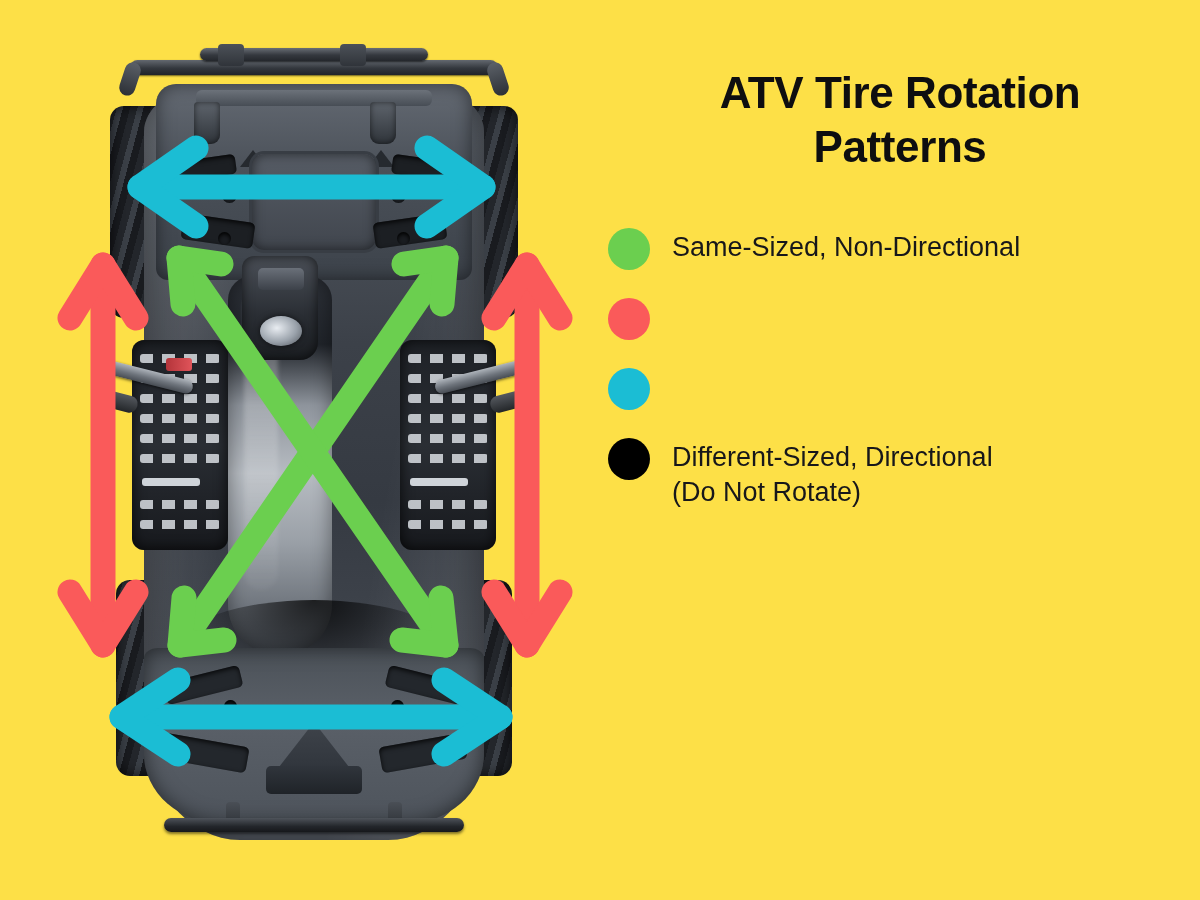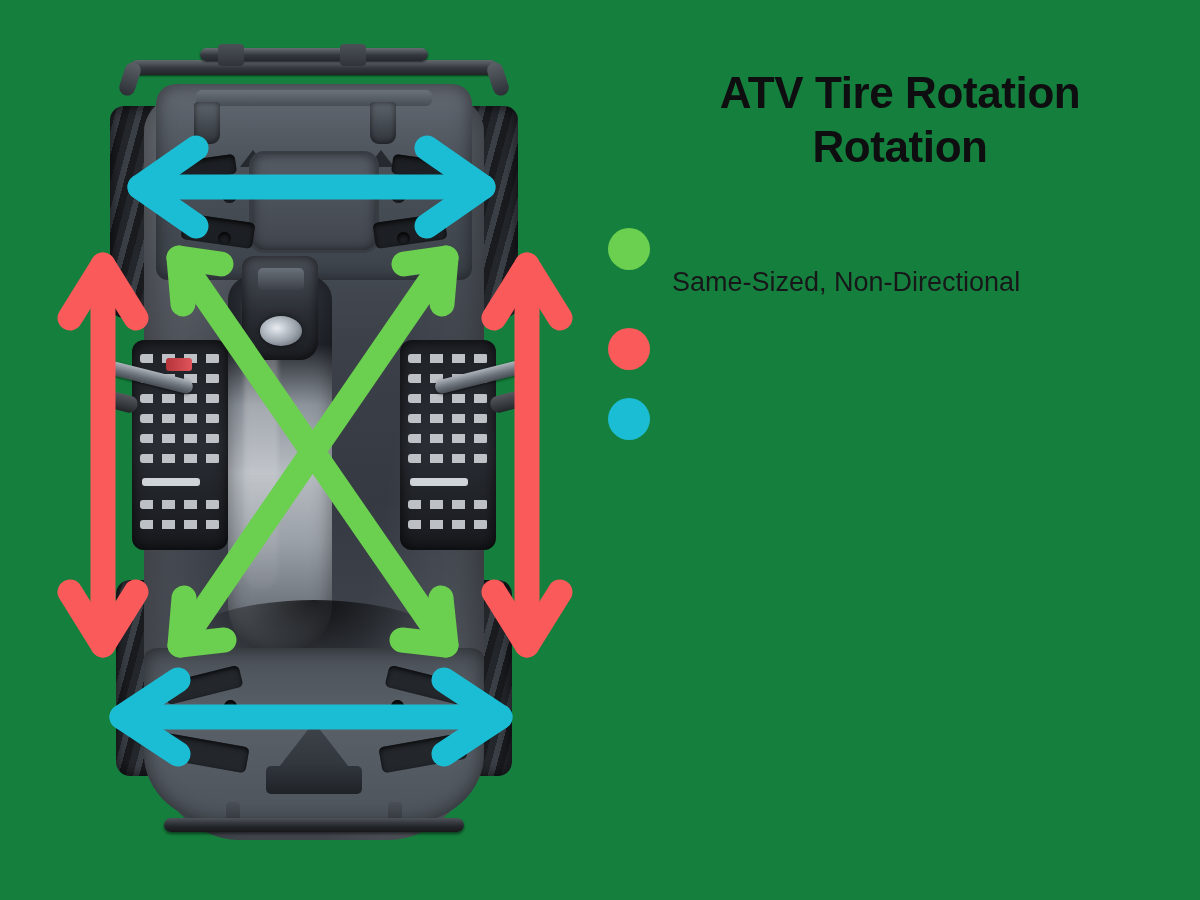--- a/index.html
+++ b/index.html
@@ -2,21 +2,21 @@
 <html><head>
 <meta charset="utf-8">
 <style>
   * { box-sizing: border-box; margin: 0; padding: 0; }
   html, body {
     width: 1200px; height: 900px;
     background: #ffffff;
     font-family: "Liberation Sans", sans-serif;
     overflow: hidden;
   }
-  #page { position: relative; width: 1200px; height: 900px; background: #15803d; }
+  #page { position: relative; width: 1200px; height: 900px; background: #fde047; }
 
   
   #atv-panel { position: absolute; left: 0; top: 0; width: 600px; height: 900px; }
 
   
   .atv-body {
     position: absolute; left: 108px; top: 40px; width: 412px; height: 820px;
   }
 
   
@@ -205,21 +205,20 @@
 
   #legend { position:absolute; left: 0px; top: 226px; width: 600px; }
   .legend-row { display: flex; align-items: flex-start; margin-bottom: 26px; }
   .legend-dot {
     flex: 0 0 auto; width: 42px; height: 42px; border-radius: 50%;
     margin-left: 8px; margin-right: 22px; margin-top: 2px;
   }
   .legend-label {
     font-size: 27px; color: #17171a; line-height: 1.30; padding-top: 4px;
     max-width: 520px;
-    margin-top: 35px;
   }
   .legend-label .sub { display: block; }
 </style>
 </head>
 <body>
 
 <div id="page">
 
   <div id="atv-panel">
 
@@ -346,35 +345,42 @@
         <polyline points="221,264 179,258 183,304" fill="none" stroke="#6BCF4F" stroke-width="25" stroke-linecap="round" stroke-linejoin="round"></polyline>
         <polyline points="441,598 446,645 402,640" fill="none" stroke="#6BCF4F" stroke-width="25" stroke-linecap="round" stroke-linejoin="round"></polyline>
       </g>
     </svg>
   </div>
 
   <div id="info-panel">
 
     <div id="title">
       <div>ATV Tire Rotation</div>
-      <div>Rotation</div>
+      <div>Patterns</div>
     </div>
 
     <div id="legend">
 
       <div class="legend-row">
         <span class="legend-dot" style="background:#6BCF4F;"></span>
         <span class="legend-label">Same-Sized, Non-Directional</span>
       </div>
 
       <div class="legend-row">
         <span class="legend-dot" style="background:#FA5A5A;"></span>
       </div>
 
       <div class="legend-row">
         <span class="legend-dot" style="background:#1BBDD4;"></span>
       </div>
 
+      <div class="legend-row">
+        <span class="legend-dot" style="background:#000000;"></span>
+        <span class="legend-label">
+          <span>Different-Sized, Directional</span>
+          <span class="sub">(Do Not Rotate)</span>
+        </span>
+      </div>
 
     </div>
 
   </div>
 </div>
 
 </body></html>

